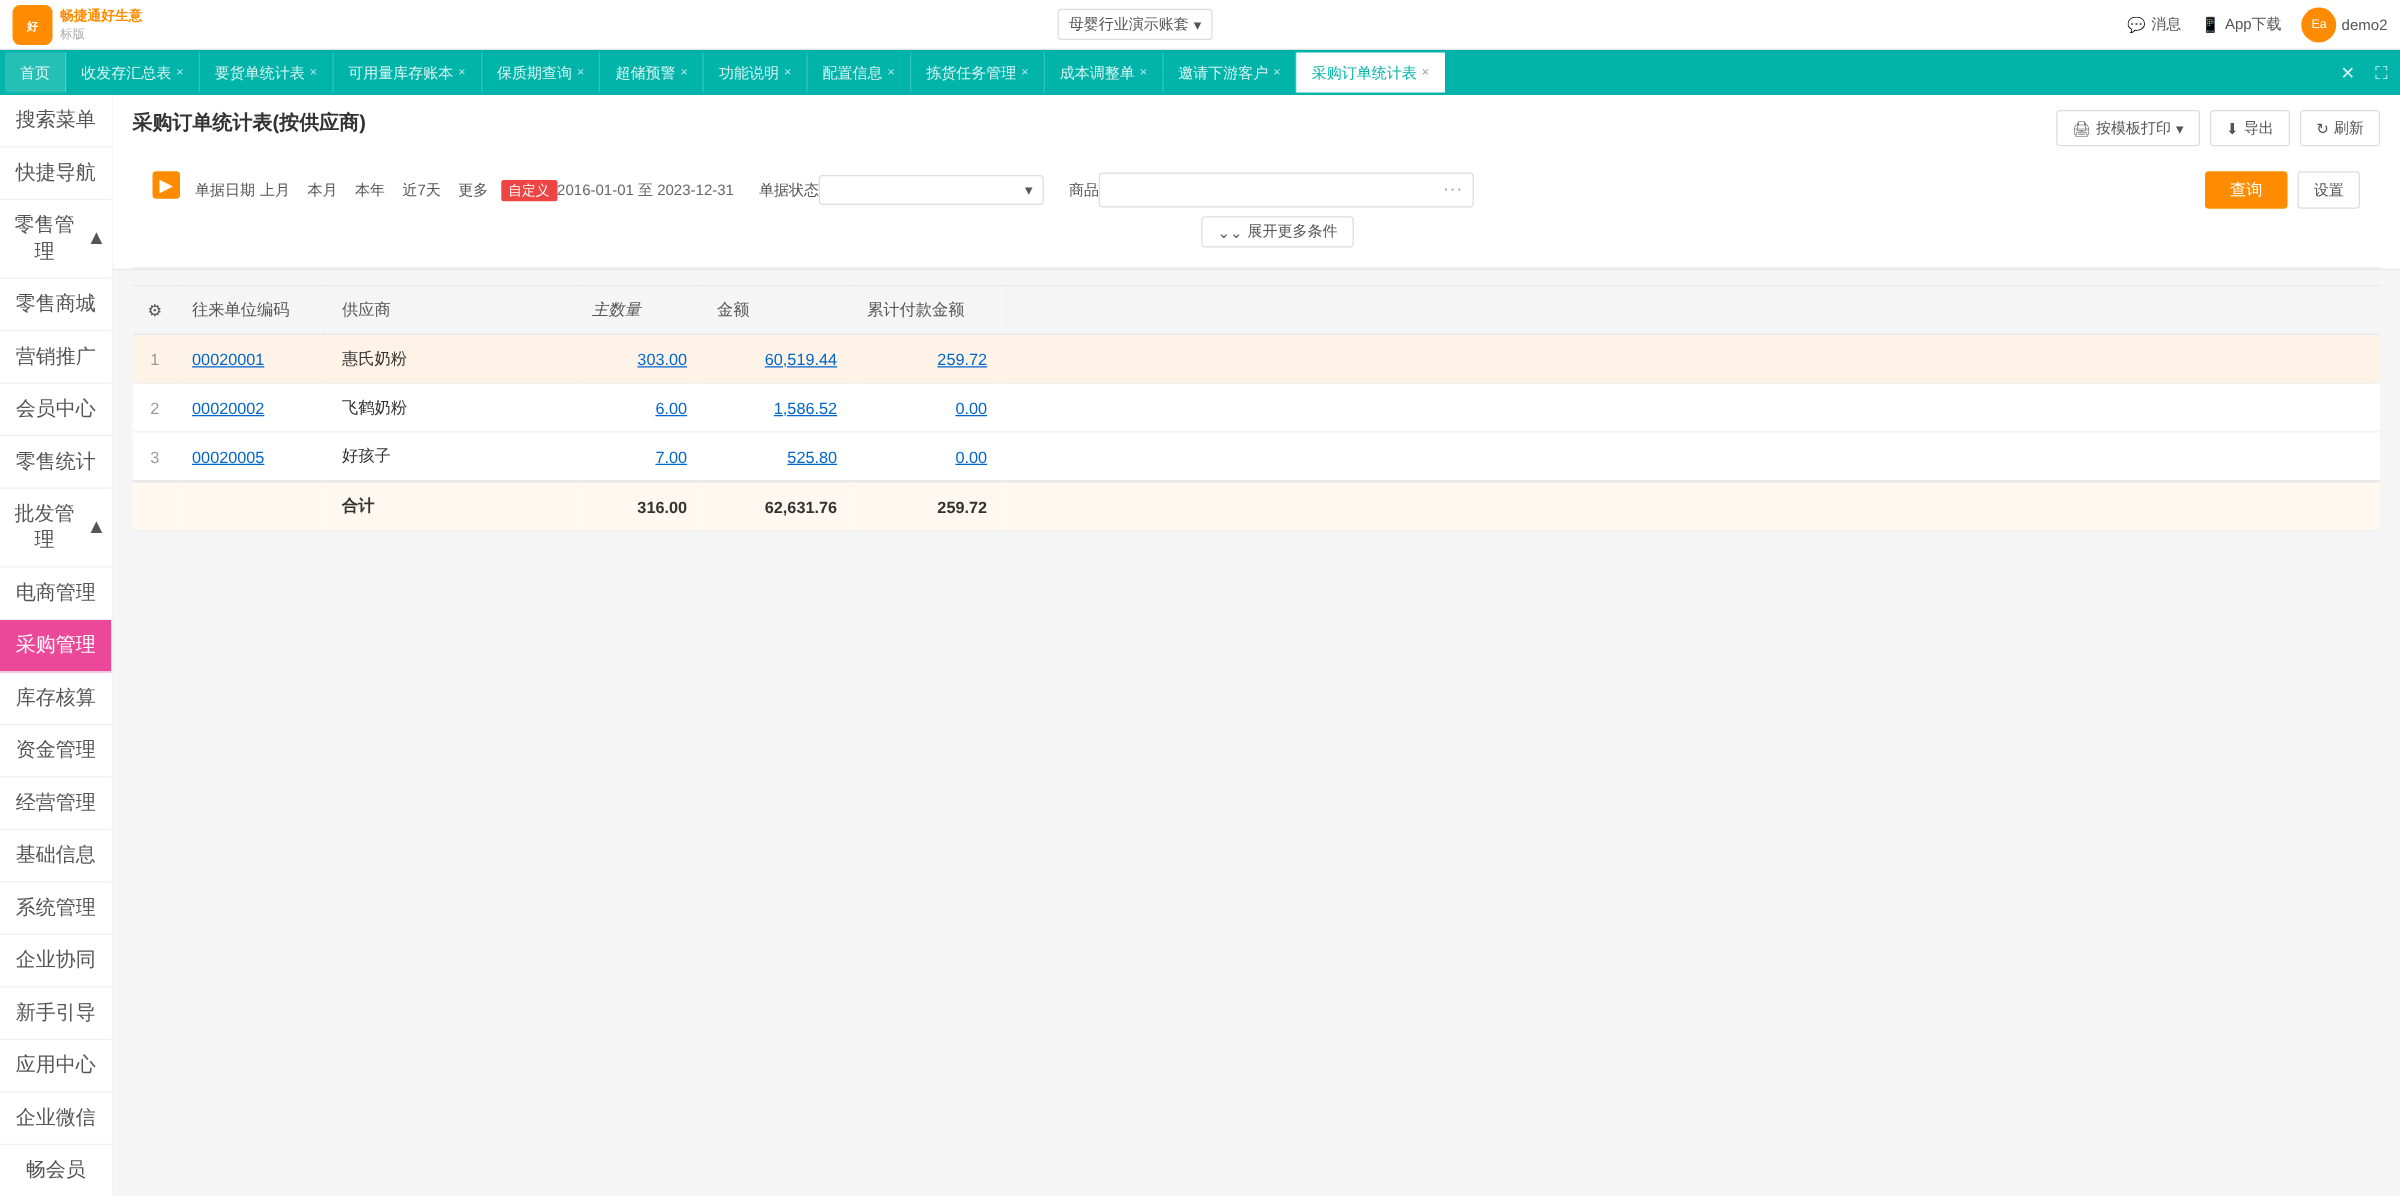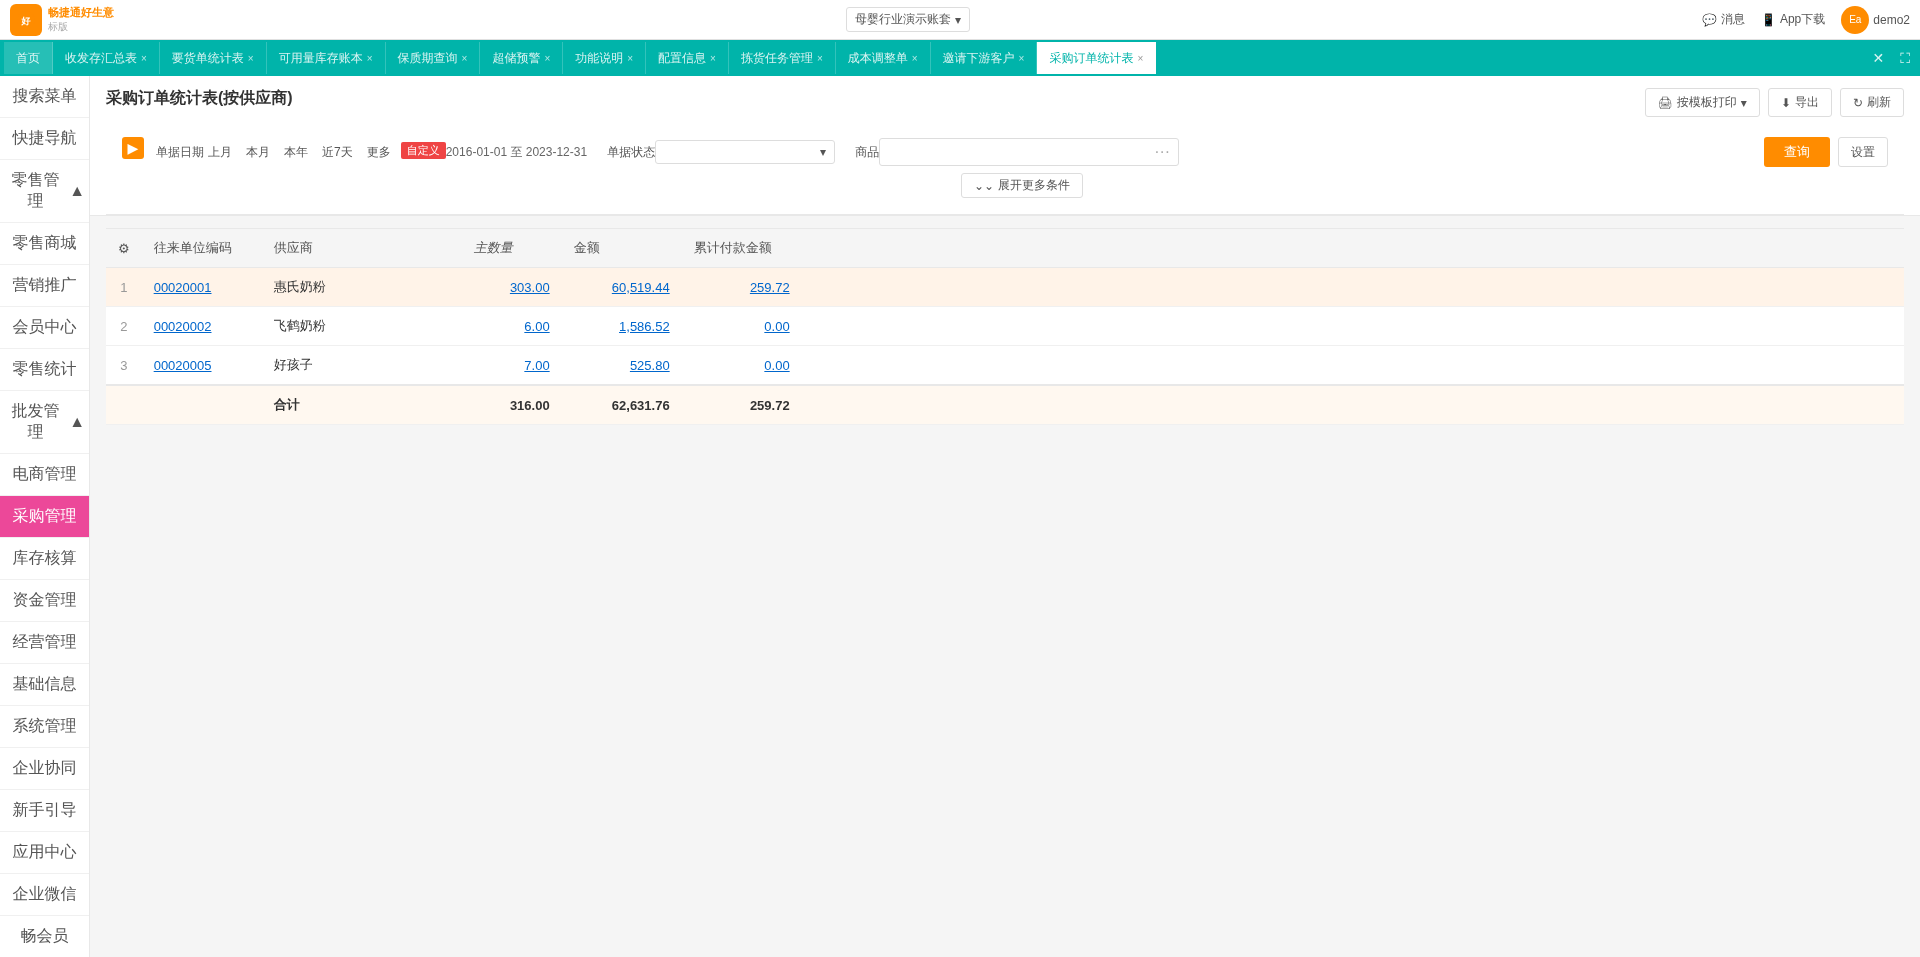--- a/index.html
+++ b/index.html
@@ -42,21 +42,21 @@
     .page-header { background: #fff; padding: 12px 16px 0 16px; border-bottom: 1px solid #e8e8e8; }
     .page-title-row { display: flex; justify-content: space-between; margin-bottom: 10px; }
     .page-title { font-size: 16px; font-weight: bold; color: #333; }
     .page-actions { display: flex; align-items: center; gap: 8px; }
     .action-btn { display: flex; align-items: center; gap: 4px; padding: 5px 12px; border: 1px solid #ddd; border-radius: 3px; background: #fff; cursor: pointer; font-size: 12px; color: #555; }
 
     
     .filter-bar { padding: 10px 16px; background: #fff; border-bottom: 1px solid #e8e8e8; }
     .filter-row { display: flex; align-items: center; gap: 0; flex-wrap: wrap; }
     .filter-label { font-size: 12px; color: #555; white-space: nowrap; }
-    .filter-date-shortcuts { display: flex; gap: 6px; align-items: flex-start; }
+    .filter-date-shortcuts { display: flex; gap: 6px; align-items: center; }
     .date-shortcut { font-size: 12px; color: #555; cursor: pointer; padding: 2px 4px; }
     .custom-tag { background: #ef4444; color: white; font-size: 11px; padding: 1px 6px; border-radius: 2px; cursor: pointer; }
     .date-range { font-size: 12px; color: #666; }
     .filter-select { display: flex; align-items: center; border: 1px solid #ddd; border-radius: 3px; padding: 4px 8px; background: #fff; min-width: 180px; cursor: pointer; font-size: 12px; color: #555; gap: 4px; }
     .filter-input { display: flex; align-items: center; border: 1px solid #ddd; border-radius: 3px; padding: 4px 8px; background: #fff; min-width: 180px; font-size: 12px; color: #555; gap: 4px; }
     .expand-row { display: flex; justify-content: center; padding: 6px 0; }
     .expand-btn { display: flex; align-items: center; gap: 4px; font-size: 12px; color: #555; cursor: pointer; border: 1px solid #ddd; border-radius: 3px; padding: 3px 12px; background: #fff; }
     .query-btn { background: #ff8c00; color: white; border: none; padding: 6px 20px; border-radius: 3px; cursor: pointer; font-size: 13px; }
     .settings-btn { border: 1px solid #ddd; background: #fff; padding: 5px 12px; border-radius: 3px; cursor: pointer; font-size: 12px; color: #555; }
     .sidebar-toggle { background: #ff8c00; color: white; border: none; width: 22px; height: 22px; border-radius: 3px; cursor: pointer; display: flex; align-items: center; justify-content: center; font-size: 14px; }

